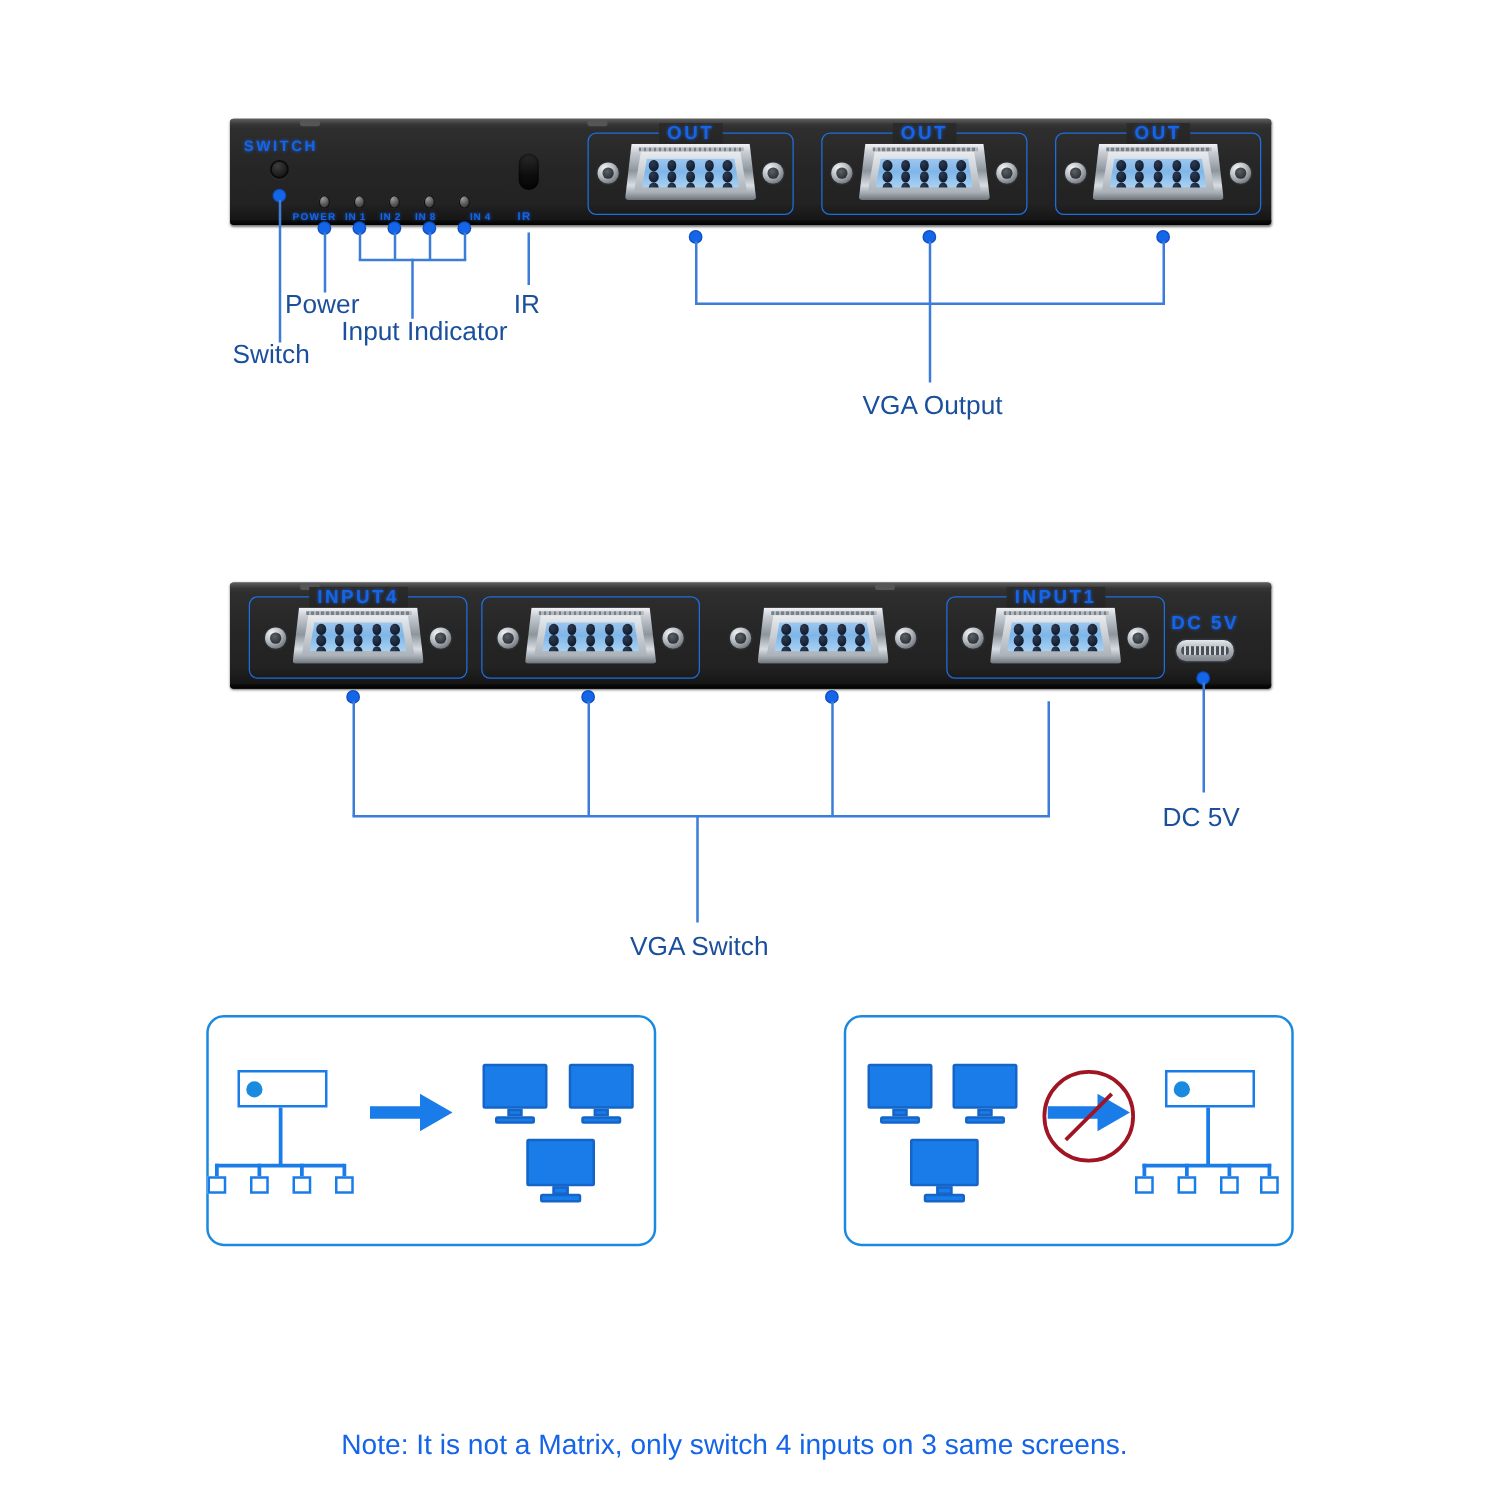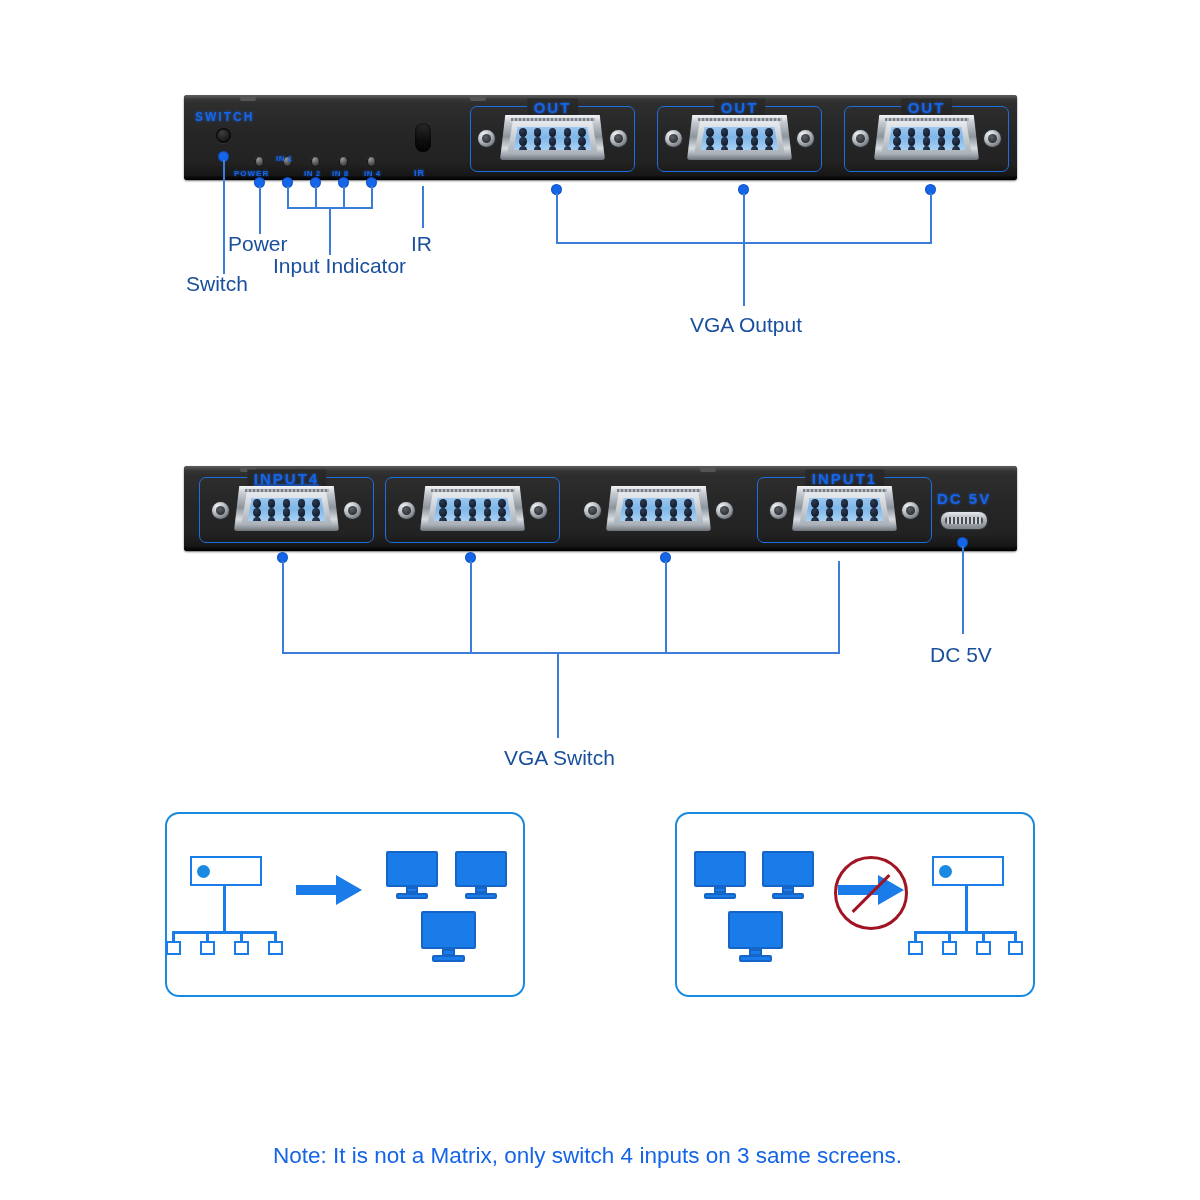--- a/index.html
+++ b/index.html
@@ -112,24 +112,24 @@
 
   <div class="btn-sw" style="left:216px;top:128px;width:15px;height:15px;"></div>
 
   <div class="led" style="left:255px;top:156px;width:9px;height:11px;"></div>
   <div class="led" style="left:283px;top:156px;width:9px;height:11px;"></div>
   <div class="led" style="left:311px;top:156px;width:9px;height:11px;"></div>
   <div class="led" style="left:339px;top:156px;width:9px;height:11px;"></div>
   <div class="led" style="left:367px;top:156px;width:9px;height:11px;"></div>
 
   <div class="silk" style="left:234px;top:169px;font-size:8px;letter-spacing:1px;">POWER</div>
-  <div class="silk" style="left:276px;top:154px;font-size:8px;letter-spacing:0.5px;">IN 1</div>
+  <div class="silk" style="left:276px;top:169px;font-size:8px;letter-spacing:0.5px;">IN 1</div>
   <div class="silk" style="left:304px;top:169px;font-size:8px;letter-spacing:0.5px;">IN 2</div>
   <div class="silk" style="left:332px;top:169px;font-size:8px;letter-spacing:0.5px;">IN 8</div>
-  <div class="silk" style="left:348px;top:169px;font-size:8px;letter-spacing:0.5px;padding-left:16px;">IN 4</div>
+  <div class="silk" style="left:360px;top:169px;font-size:8px;letter-spacing:0.5px;padding-left:16px;">IN 4</div>
 
   <div class="ir" style="left:415px;top:123px;width:16px;height:29px;"></div>
   <div class="silk" style="left:414px;top:168px;font-size:9px;letter-spacing:1px;">IR</div>
 
   <div class="grp" style="left:470px;top:106px;width:165px;height:66px;">
     <div class="grp-lbl silk" style="left:50%;top:0;font-size:15px;">OUT</div>
   </div>
   <div class="screw" style="left:478px;top:130px;width:17px;height:17px;"></div>
   <div class="vga" style="left:500px;top:115px;width:105px;height:45px;">
     <div class="shell"></div>
@@ -259,21 +259,21 @@
   <div class="ln lnv" style="left:930px;top:193px;height:50px;"></div>
   <div class="ln lnh" style="left:556px;top:242px;width:376px;"></div>
   <div class="ln lnv" style="left:743px;top:193px;height:113px;"></div>
   <div class="clbl" style="left:690px;top:313px;">VGA Output</div>
 
   <div class="panel" style="left:184px;top:466px;width:833px;height:85px;"></div>
   <div class="earnub" style="left:240px;top:467px;"></div>
   <div class="earnub" style="left:700px;top:467px;"></div>
 
   <div class="grp" style="left:199px;top:477px;width:175px;height:66px;">
-    <div class="grp-lbl silk" style="left:50%;top:0;font-size:15px;text-decoration:underline;">INPUT4</div>
+    <div class="grp-lbl silk" style="left:50%;top:0;font-size:15px;">INPUT4</div>
   </div>
   <div class="screw" style="left:212px;top:502px;width:17px;height:17px;"></div>
   <div class="vga" style="left:234px;top:486px;width:105px;height:45px;">
     <div class="shell"></div>
     <div class="inner"></div>
     <div class="top-detail"></div>
     <div class="face">
       <div class="row">
           <i class="pin"></i>
           <i class="pin"></i>

